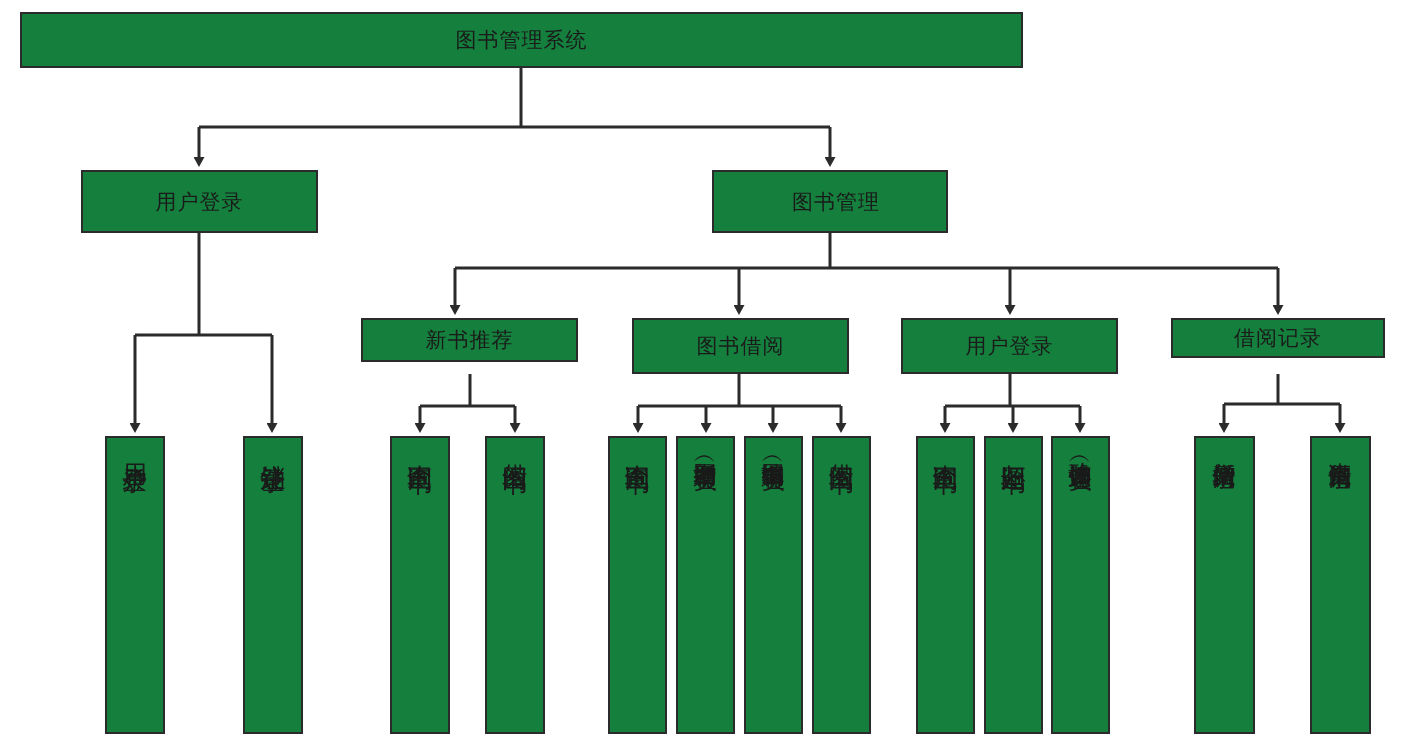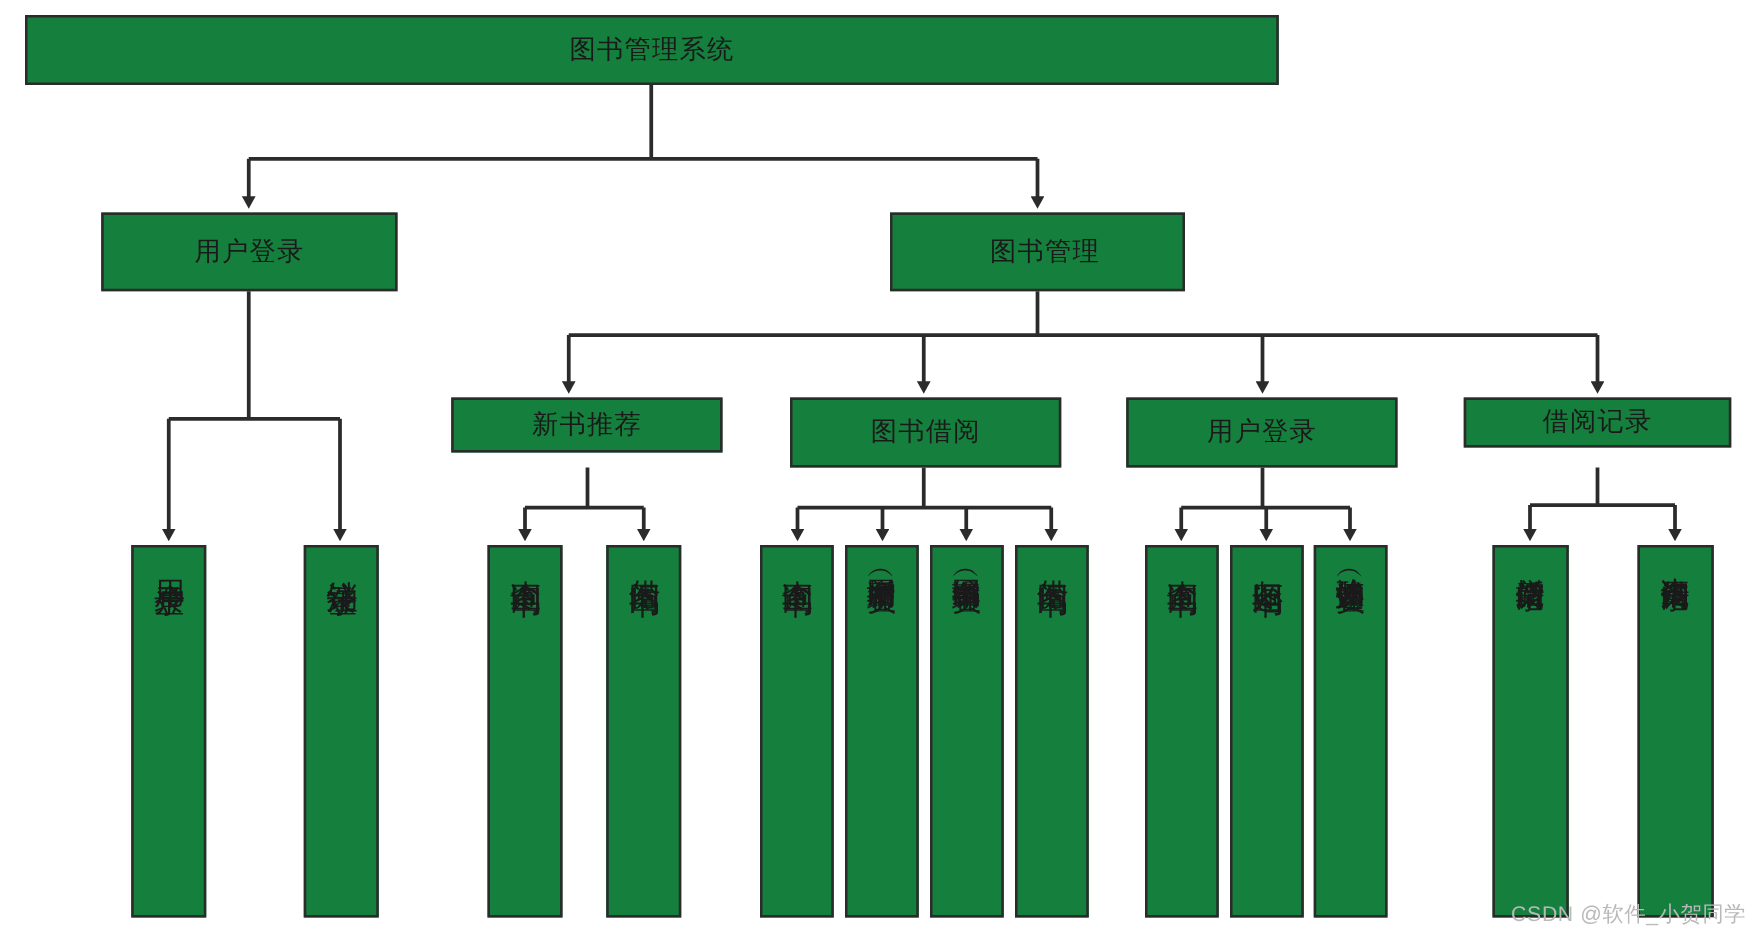--- a/index.html
+++ b/index.html
@@ -185,14 +185,13 @@
     <span class="node-label">确认归还（管理员）</span>
   </div>
 
   <div class="node vert small" style="left:1194px; top:436px; width:61px; height:298px;">
     <span class="node-label">新增借阅记录</span>
   </div>
   <div class="node vert small" style="left:1310px; top:436px; width:61px; height:298px;">
     <span class="node-label">查询借阅记录</span>
   </div>
 
-  <div class="watermark">CSDN @软件_小贺同学</div>
 </div>
 
 </body></html>

